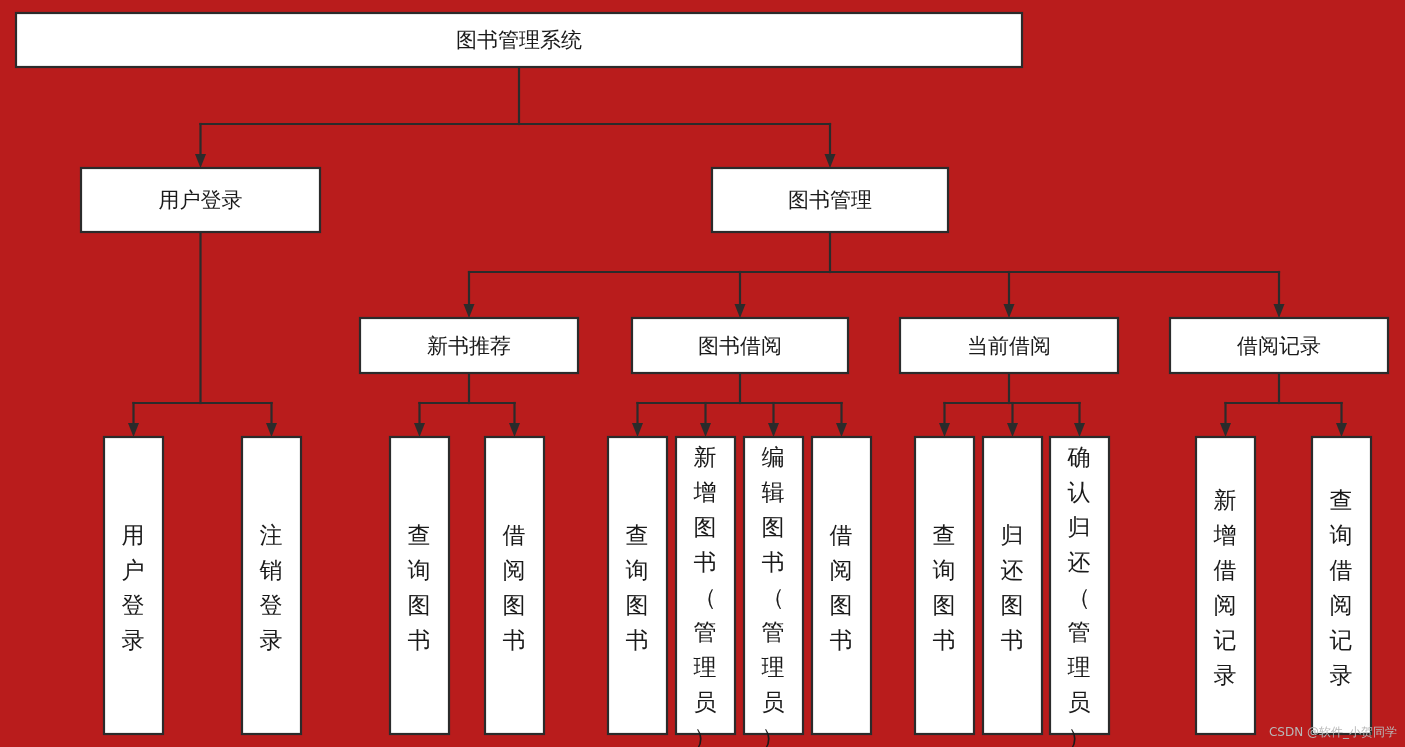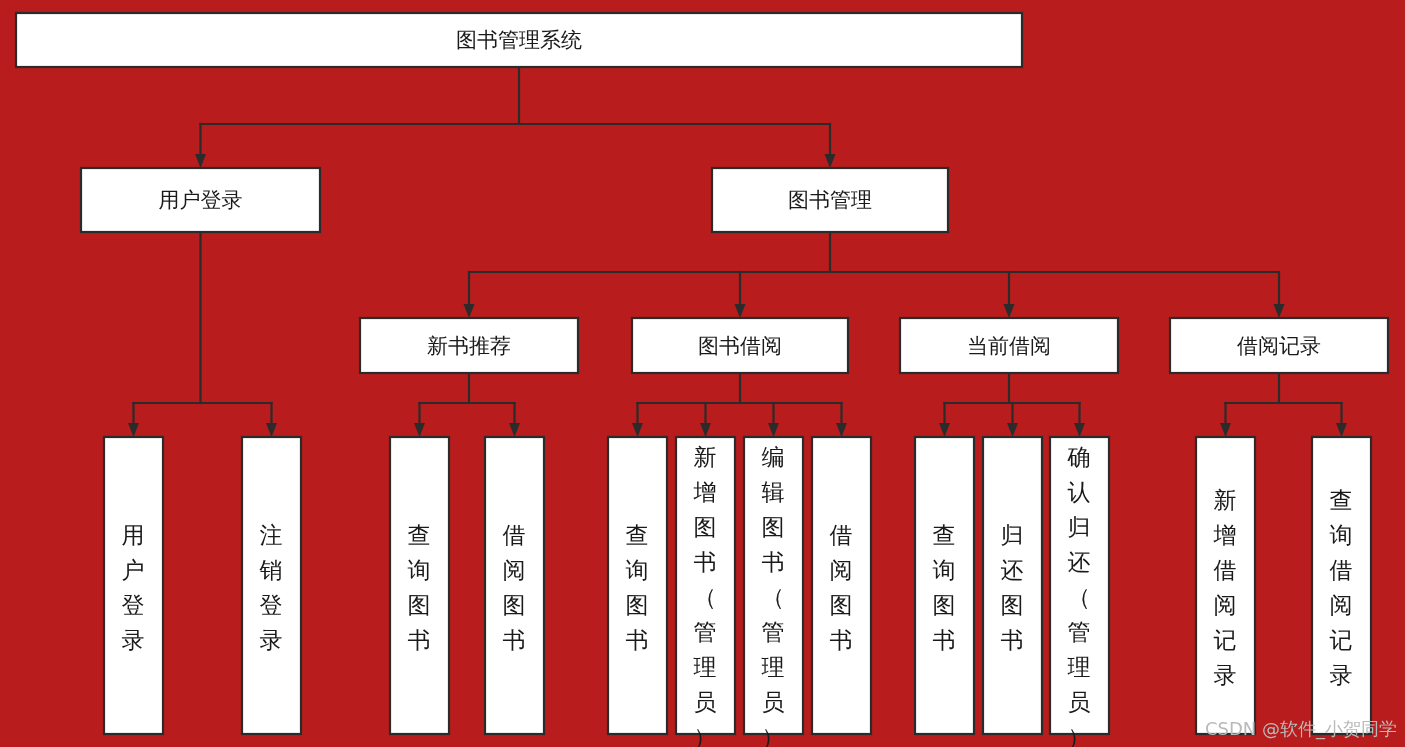--- a/index.html
+++ b/index.html
@@ -51,21 +51,21 @@
     font-family: "DejaVu Sans", "Liberation Sans", sans-serif;
     font-size: 23px;
     fill: #1a1a1a;
     letter-spacing: 1px;
   }
   .watermark {
     position: absolute;
     right: 8px;
     bottom: 6px;
     font-family: "DejaVu Sans", "Liberation Sans", sans-serif;
-    font-size: 18px;
+    font-size: 12px;
     color: #b9b9b9;
     white-space: nowrap;
     user-select: none;
   }
 </style>
 </head>
 <body>
 
 <div id="canvas">
   <svg id="diagram-svg" viewBox="0 0 1405 747" xmlns="http://www.w3.org/2000/svg">

